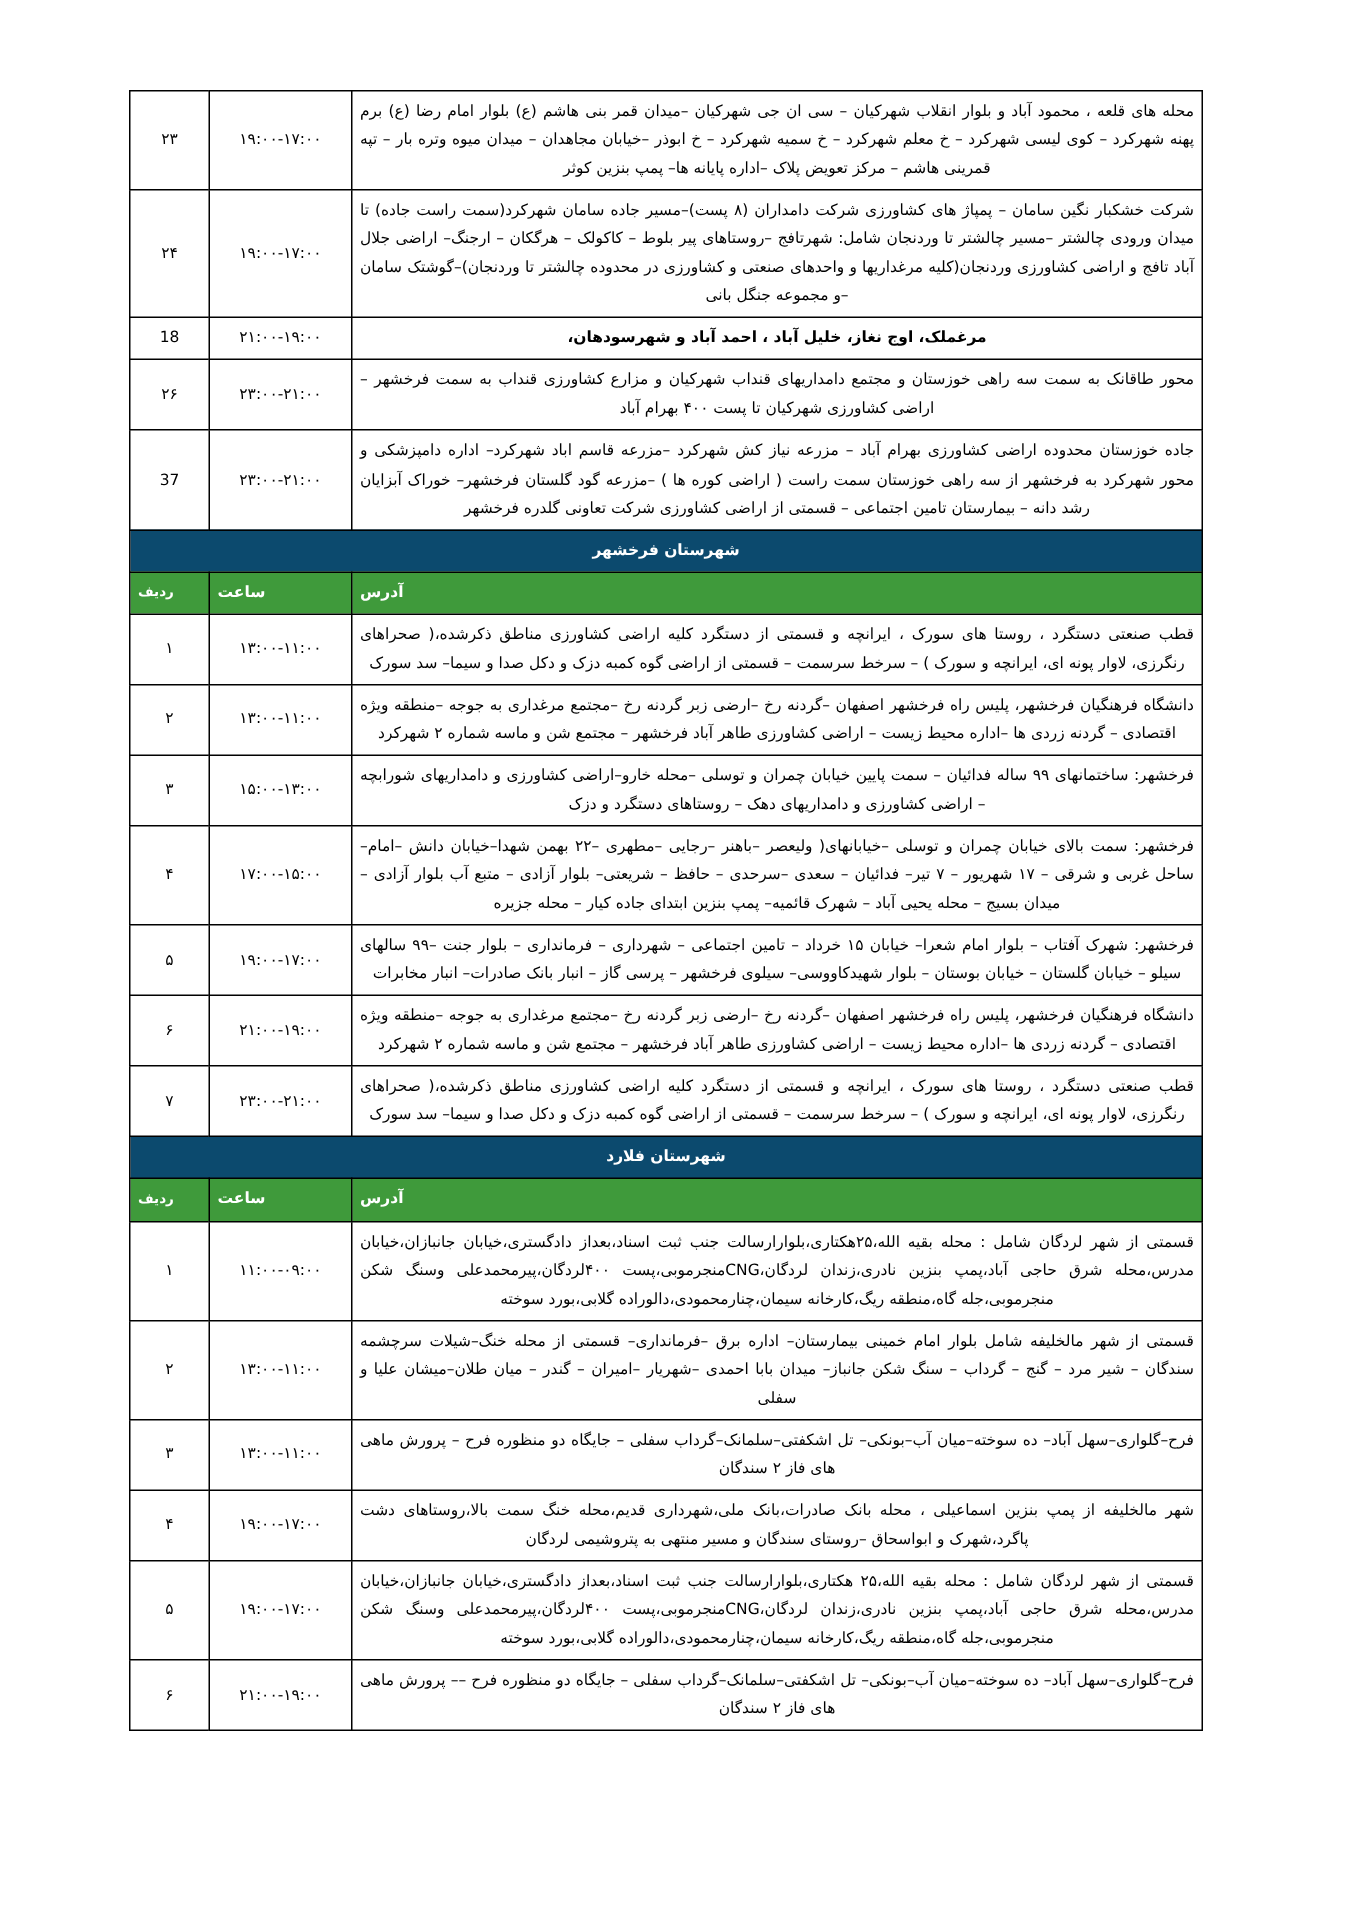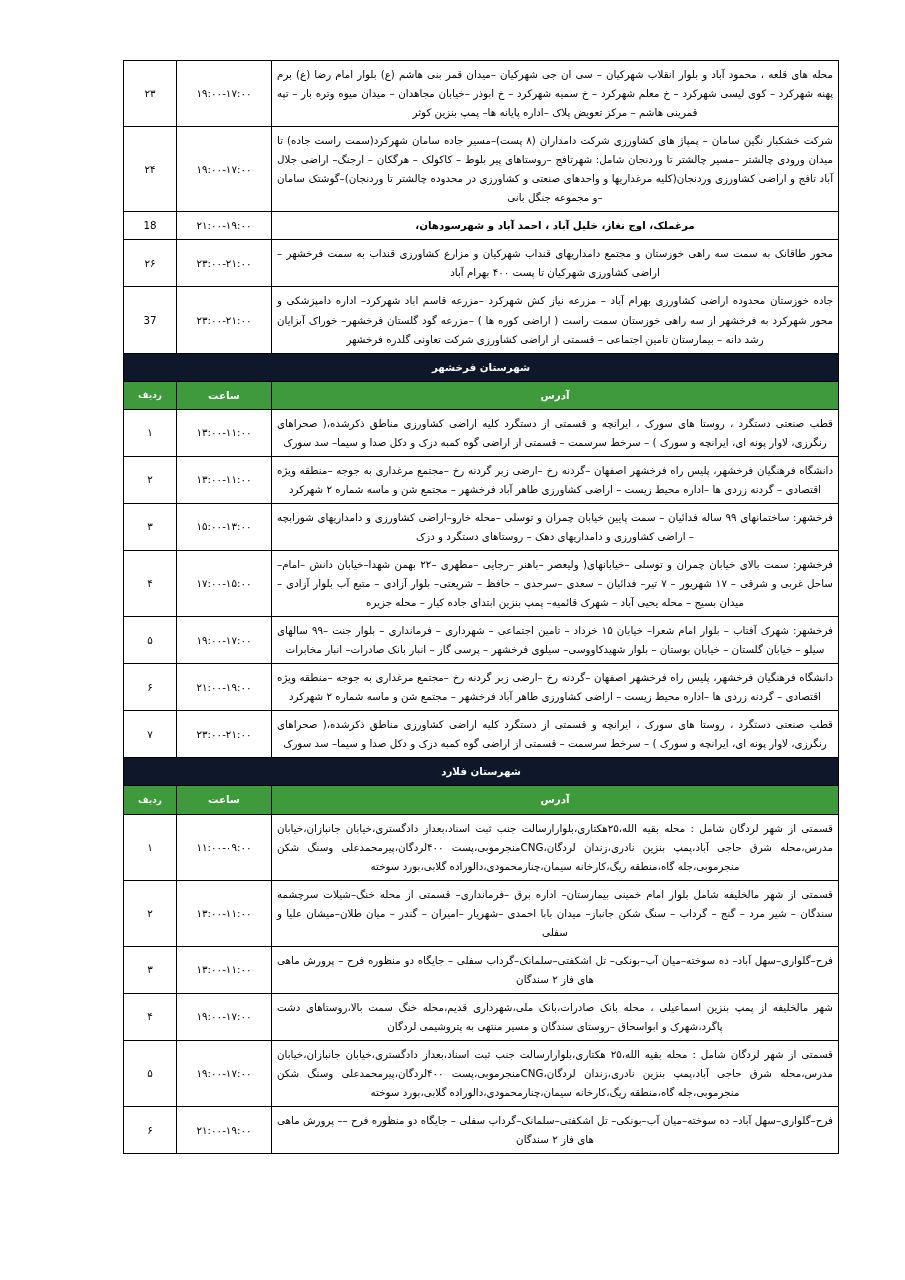--- a/index.html
+++ b/index.html
@@ -10,21 +10,21 @@
   body {
     width: 905px;
     min-height: 1280px;
     font-family: "DejaVu Sans", "Liberation Sans", sans-serif;
     color: #000;
   }
   .page {
     width: 735px;
     min-height: 1280px;
     box-sizing: border-box;
-    padding: 60px 66px 30px 95px;
+    padding: 60px 103px 30px 95px;
     position: relative;
   }
   table.sched {
     width: 715px;
     border-collapse: collapse;
     table-layout: fixed;
     direction: rtl;
   }
   table.sched td, table.sched th {
     border: 1px solid #000;
@@ -50,34 +50,34 @@
   }
   td.rownum {
     text-align: center;
     font-size: 10.5px;
     margin-left: 28px;
   }
   tr.bold-row td.addr { font-weight: bold; }
 
   
   td.section-banner {
-    background: #0f172a;
+    background: #0c4a6e;
     color: #ffffff;
     font-weight: bold;
     text-align: center;
     font-size: 11.5px;
     padding: 3px 0;
     line-height: 1.5;
   }
   
   td.hdr {
     background: #3f9a3b;
     color: #ffffff;
     font-weight: bold;
-    text-align: center;
+    text-align: left;
     font-size: 10.5px;
     padding: 2px 0;
     line-height: 1.45;
   }
   td.hdr.two-line { font-size: 9px; line-height: 1.15; }
 </style>
 </head>
 <body>
 
 <div class="page">

